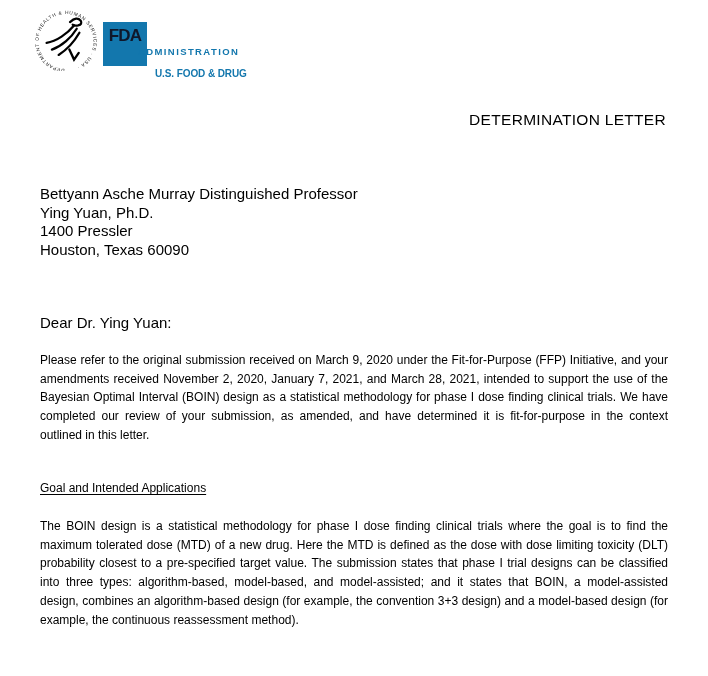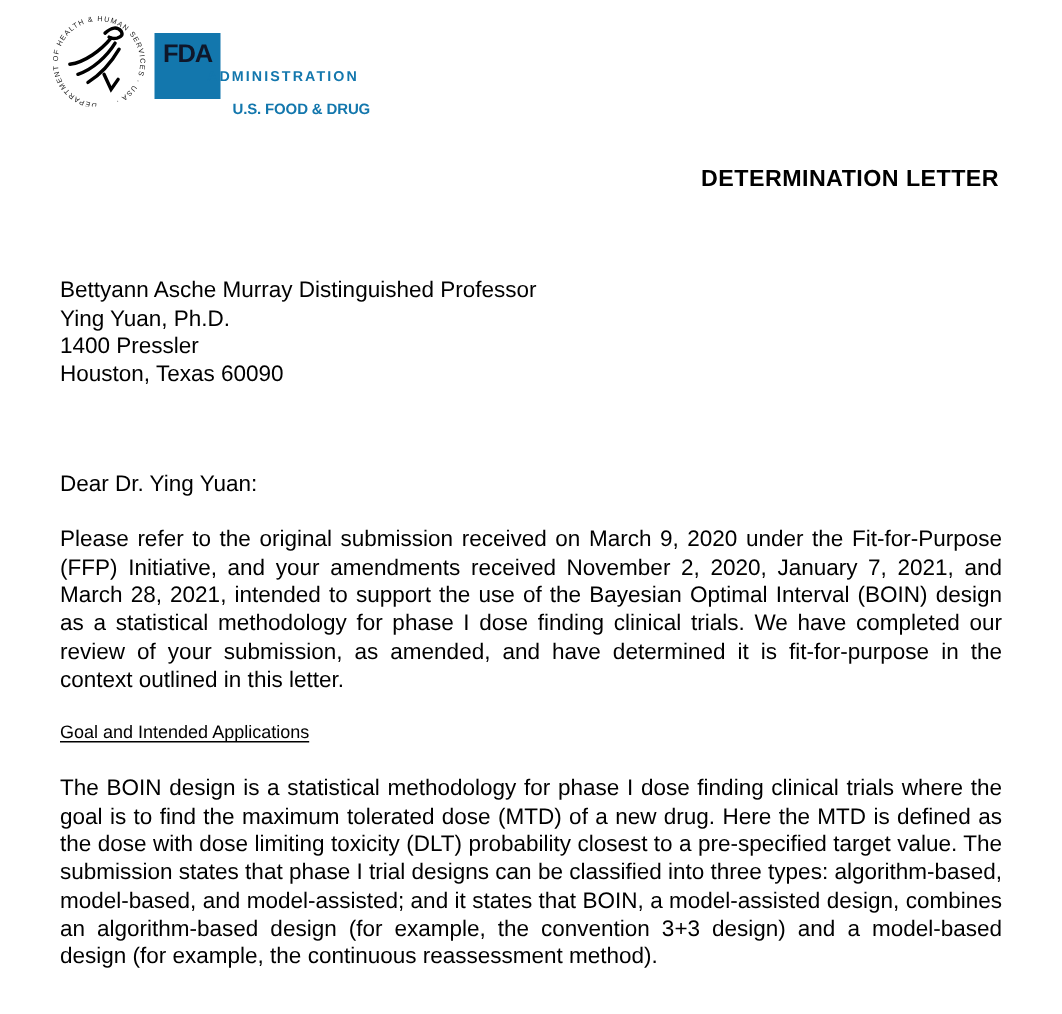--- a/index.html
+++ b/index.html
@@ -42,36 +42,36 @@
   .brand-line2 {
     position: absolute; left: 138px; top: 46px;
     color: var(--brand, #1377ad);
     font-weight: bold; font-size: 9.5px; letter-spacing: 1.4px;
   }
 
   
   .title {
     position: absolute; top: 111px; right: 42px;
     margin: 0;
-    font-size: 15.5px; font-weight: bold; letter-spacing: 0.3px;
+    font-size: 15.5px; font-weight: normal; letter-spacing: 0.3px;
   }
 
   
   .address {
     position: absolute; left: 40px; top: 185px;
     font-size: 15px; line-height: 18.6px;
   }
   .salutation {
     position: absolute; left: 40px; top: 314px;
     margin: 0; font-size: 15px; line-height: 18.6px;
   }
   .para {
     position: absolute; left: 40px; width: 628px;
     margin: 0;
-    font-size: 15px; line-height: 18.7px;
+    font-size: 12px; line-height: 18.7px;
     text-align: justify;
   }
   .p1 { top: 351px; }
   .section-heading {
     position: absolute; left: 40px; top: 481px;
     margin: 0;
     font-size: 12px; font-weight: normal;
     text-decoration: underline;
     text-underline-offset: 2px;
   }

